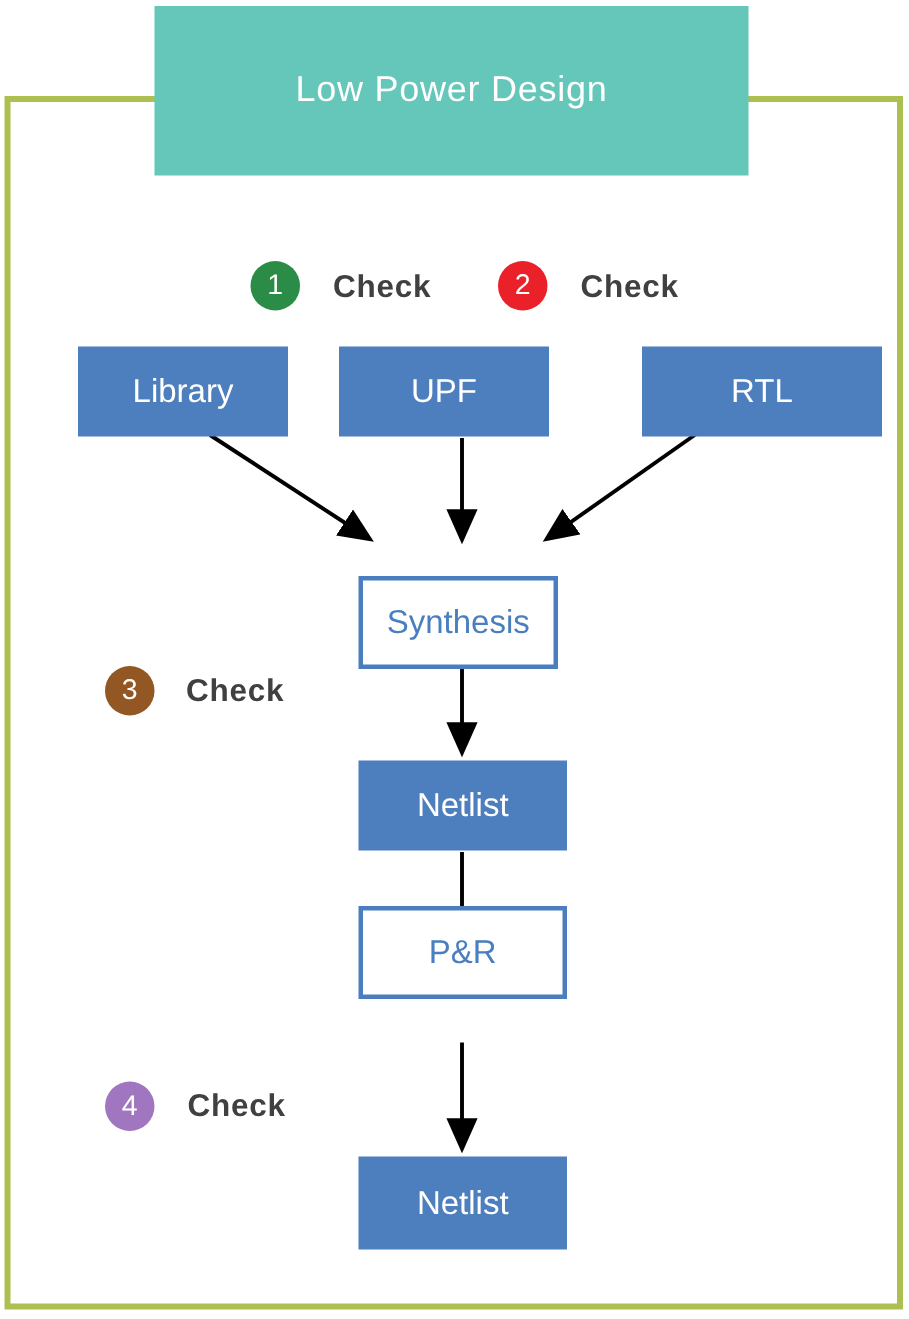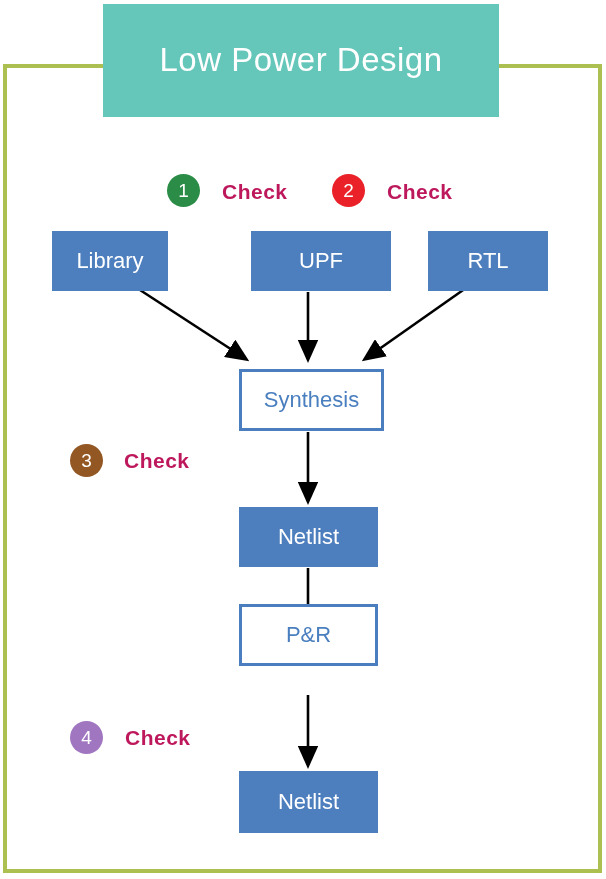--- a/index.html
+++ b/index.html
@@ -26,21 +26,21 @@
     position: absolute;
     left: 103px; top: 4px;
     width: 396px; height: 113px;
     background: #65c6ba;
     z-index: 3;
     display: flex;
     flex-direction: column;
     align-items: center;
     justify-content: center;
     color: #ffffff;
-    font-size: 33px;
+    font-size: 24px;
     font-weight: 400;
     line-height: 1.28;
     text-align: center;
     letter-spacing: 0.5px;
   }
 
   .arrow-layer {
     position: absolute;
     left: 0; top: 0;
     width: 606px; height: 879px;
@@ -59,44 +59,44 @@
   .node.filled {
     background: #4d7ebe;
     color: #ffffff;
   }
   .node.outlined {
     background: #ffffff;
     border: 3px solid #4a7ebf;
     color: #4a7fbf;
   }
 
-  .n-library  { left: 52px;  top: 231px; width: 116px; height: 60px; }
-  .n-upf      { left: 251px; top: 231px; width: 140px; height: 60px; }
-  .n-rtl      { left: 428px; top: 231px; width: 120px; height: 60px; }
-  .n-synth    { left: 239px; top: 369px; width: 145px; height: 62px; text-align: center; }
+  .n-library  { left: 52px;  top: 231px; width: 140px; height: 60px; }
+  .n-upf      { left: 226px; top: 231px; width: 140px; height: 60px; }
+  .n-rtl      { left: 428px; top: 231px; width: 160px; height: 60px; }
+  .n-synth    { left: 239px; top: 384px; width: 133px; height: 62px; text-align: center; }
   .n-netlist1 { left: 239px; top: 507px; width: 139px; height: 60px; }
   .n-pr       { left: 239px; top: 604px; width: 139px; height: 62px; }
   .n-netlist2 { left: 239px; top: 771px; width: 139px; height: 62px; }
 
   .check-circle {
     position: absolute;
     width: 33px; height: 33px;
     border-radius: 50%;
     display: flex;
     align-items: center;
     justify-content: center;
     color: #ffffff;
     font-size: 19px;
     z-index: 2;
   }
   .check-label {
     position: absolute;
     font-size: 21px;
     font-weight: bold;
-    color: #be185d;
+    color: #404040;
     z-index: 2;
     letter-spacing: 0.5px;
   }
 
   .c1-circle { left: 167px; top: 174px; }
   .c1-label  { left: 222px; top: 180px; }
   .c2-circle { left: 332px; top: 174px; }
   .c2-label  { left: 387px; top: 180px; }
   .c3-circle { left: 70px;  top: 444px; }
   .c3-label  { left: 124px; top: 449px; }

